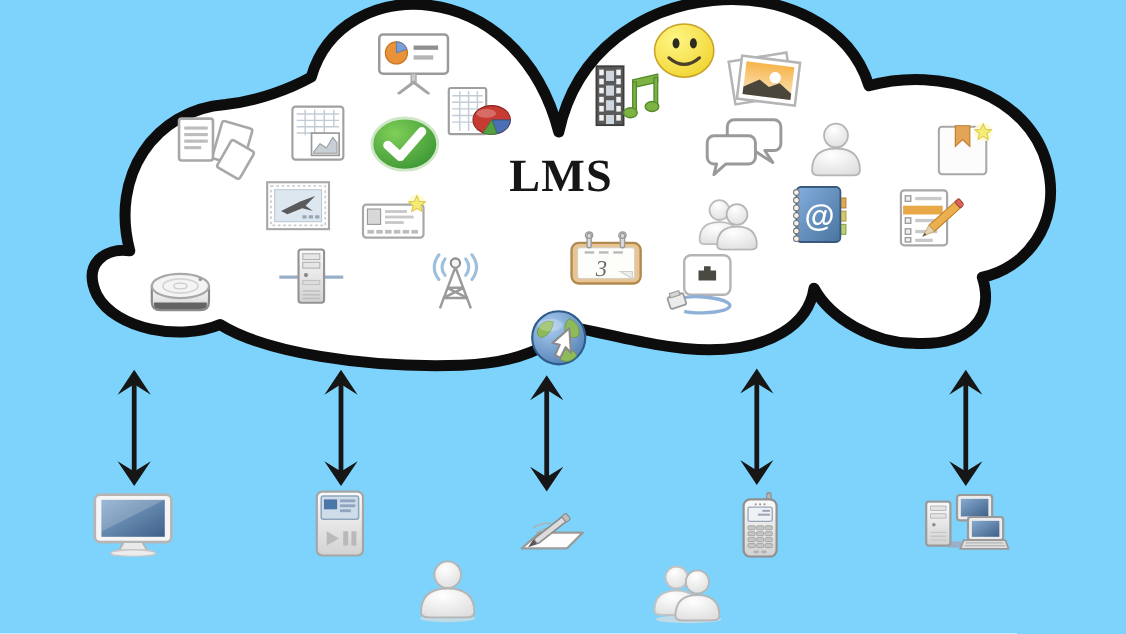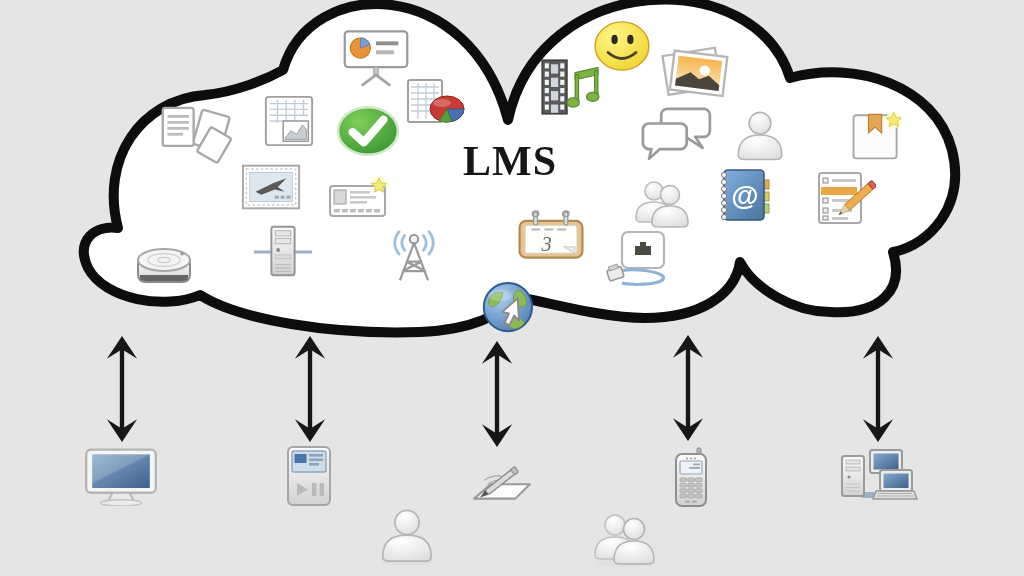--- a/index.html
+++ b/index.html
@@ -1,16 +1,16 @@
 <!DOCTYPE html>
 <html><head>
 <meta charset="utf-8">
 <style>
   html,body{margin:0;padding:0;background:#fff;}
-  .stage{position:relative;width:1024px;height:576px;background:#e5e5e5;overflow:hidden;
+  .stage{position:relative;width:1024px;height:576px;background:#7dd3fc;overflow:hidden;
          font-family:"Liberation Sans",sans-serif;}
   .abs{position:absolute;}
   .icon svg{width:100%;height:100%;display:block;}
   .cloud-svg{position:absolute;left:0;top:0;width:1024px;height:576px;}
   .lms-label{position:absolute;left:445px;top:140px;width:130px;text-align:center;
              font-family:"Liberation Serif",serif;font-weight:700;font-size:42px;
              color:#161616;letter-spacing:1px;line-height:1;}
   .arrow svg{width:100%;height:100%;display:block;}
 </style>
 </head>

